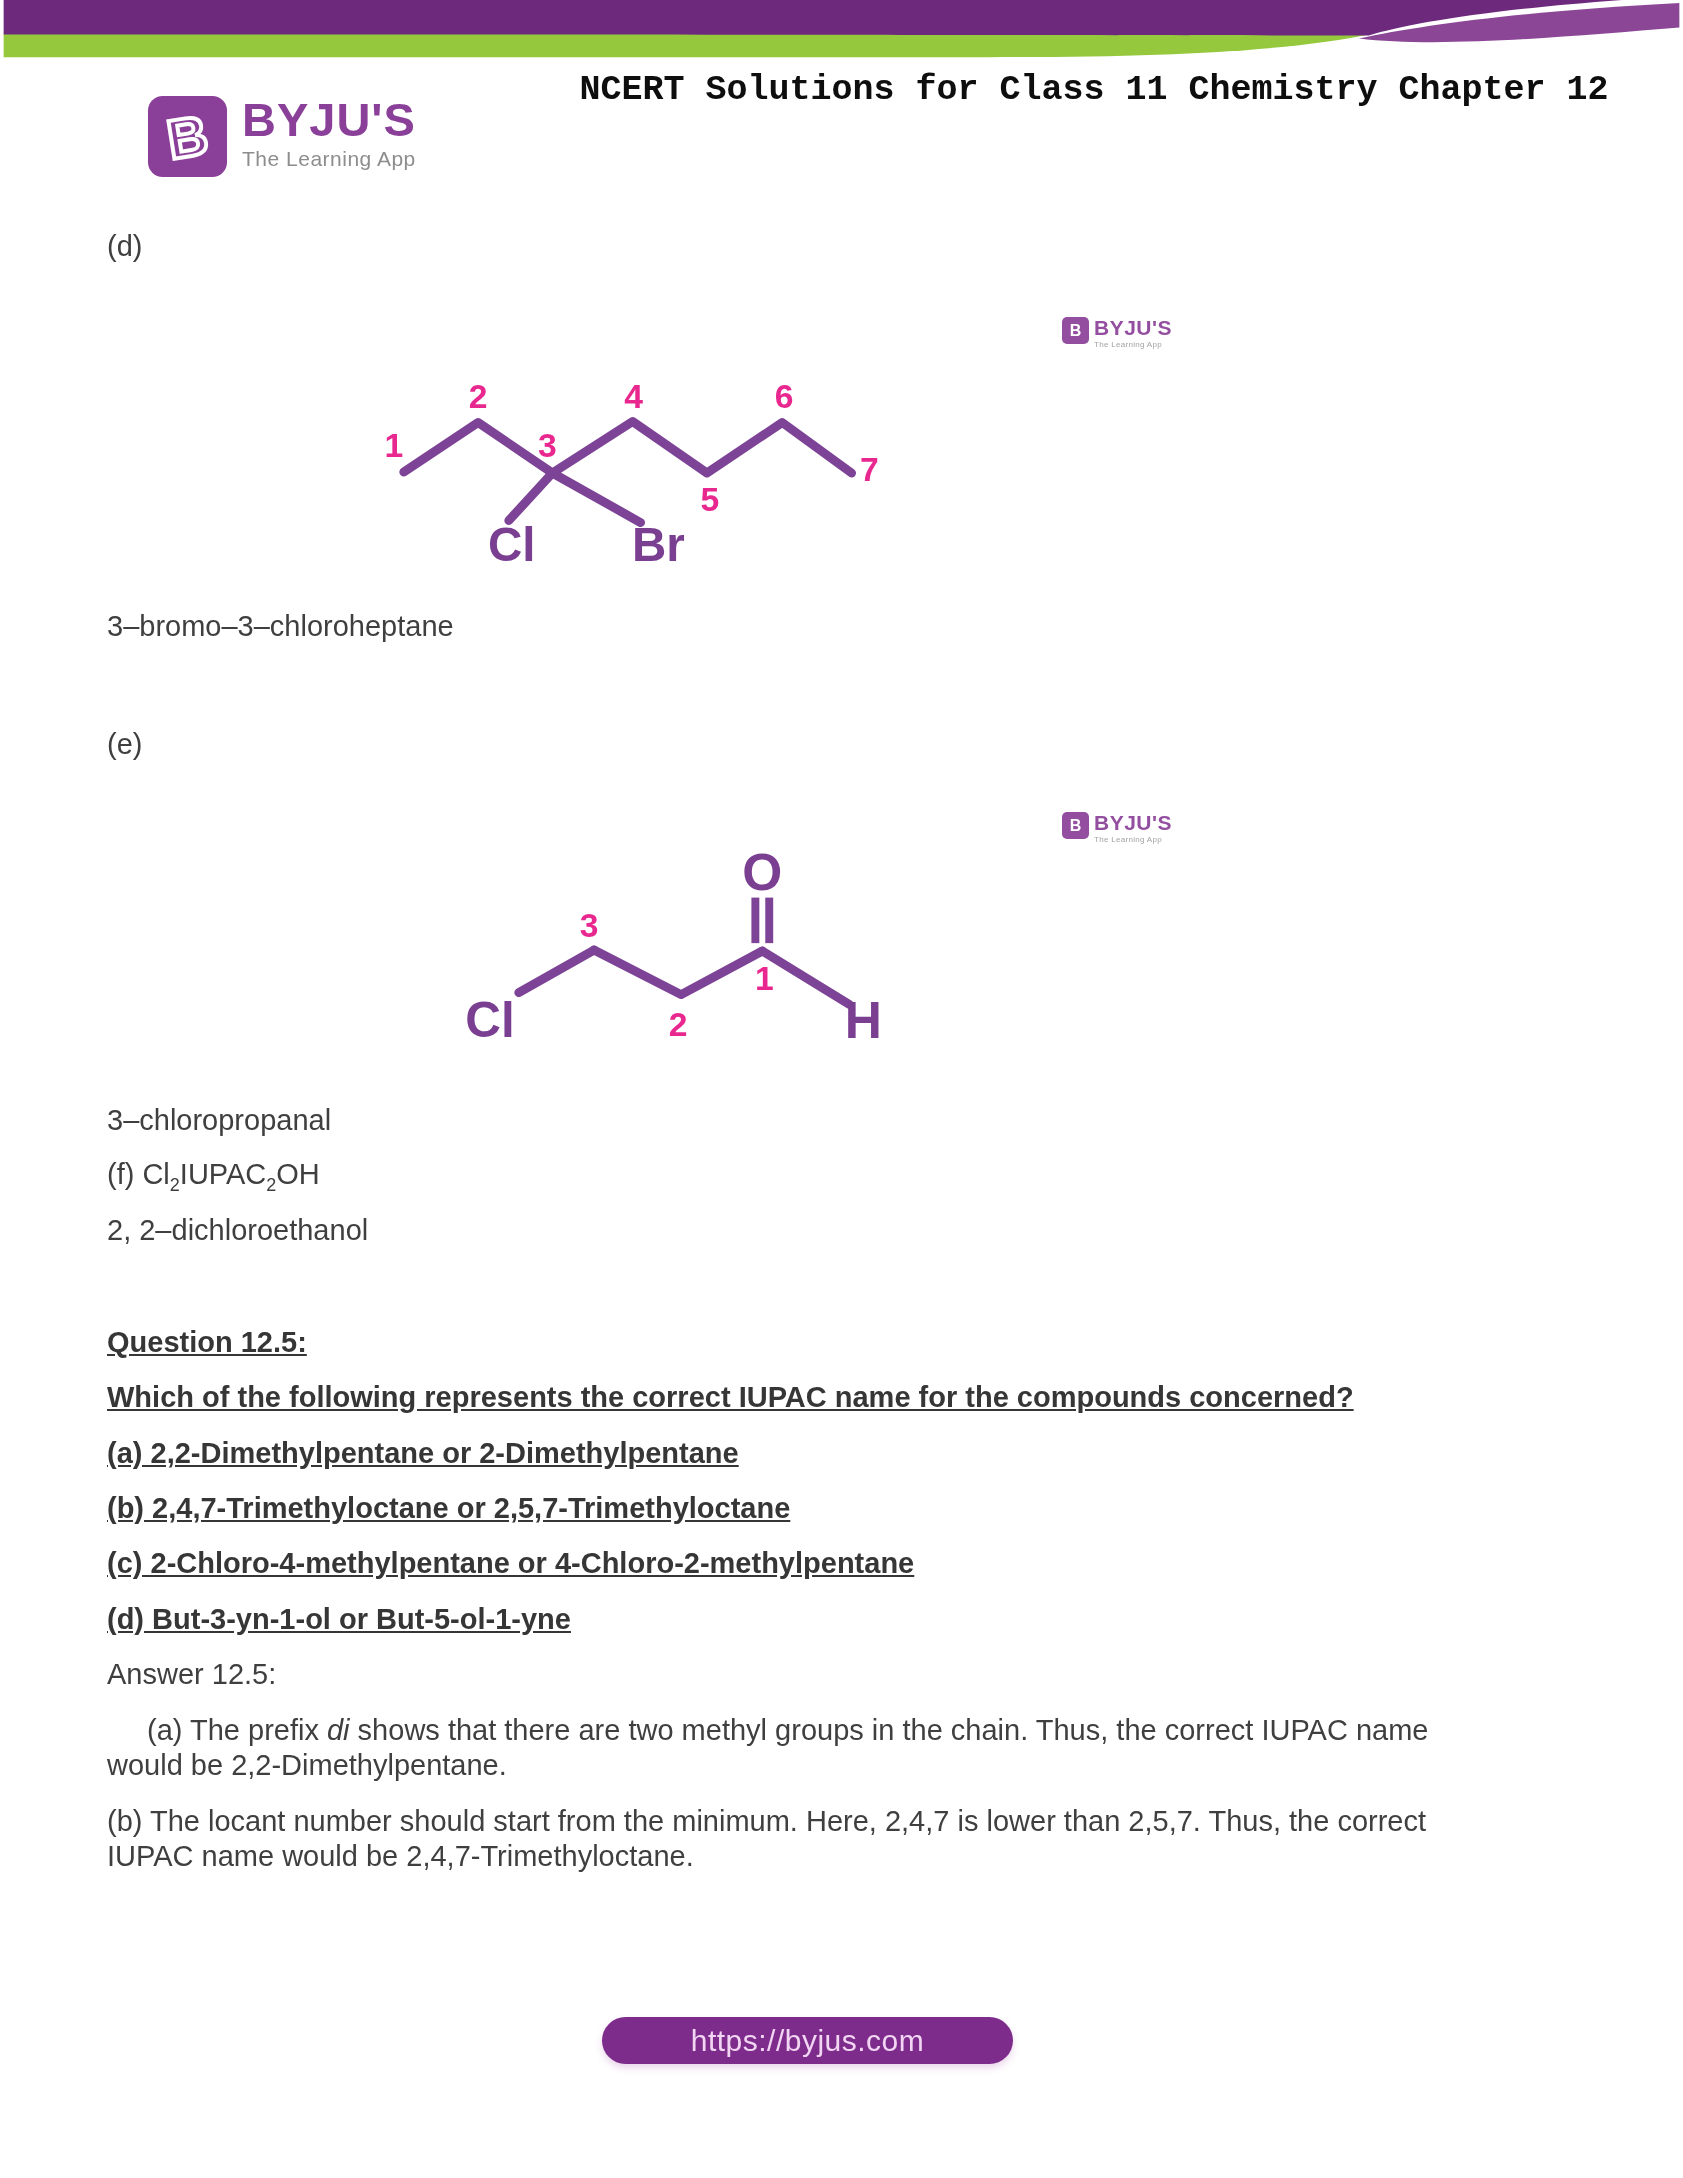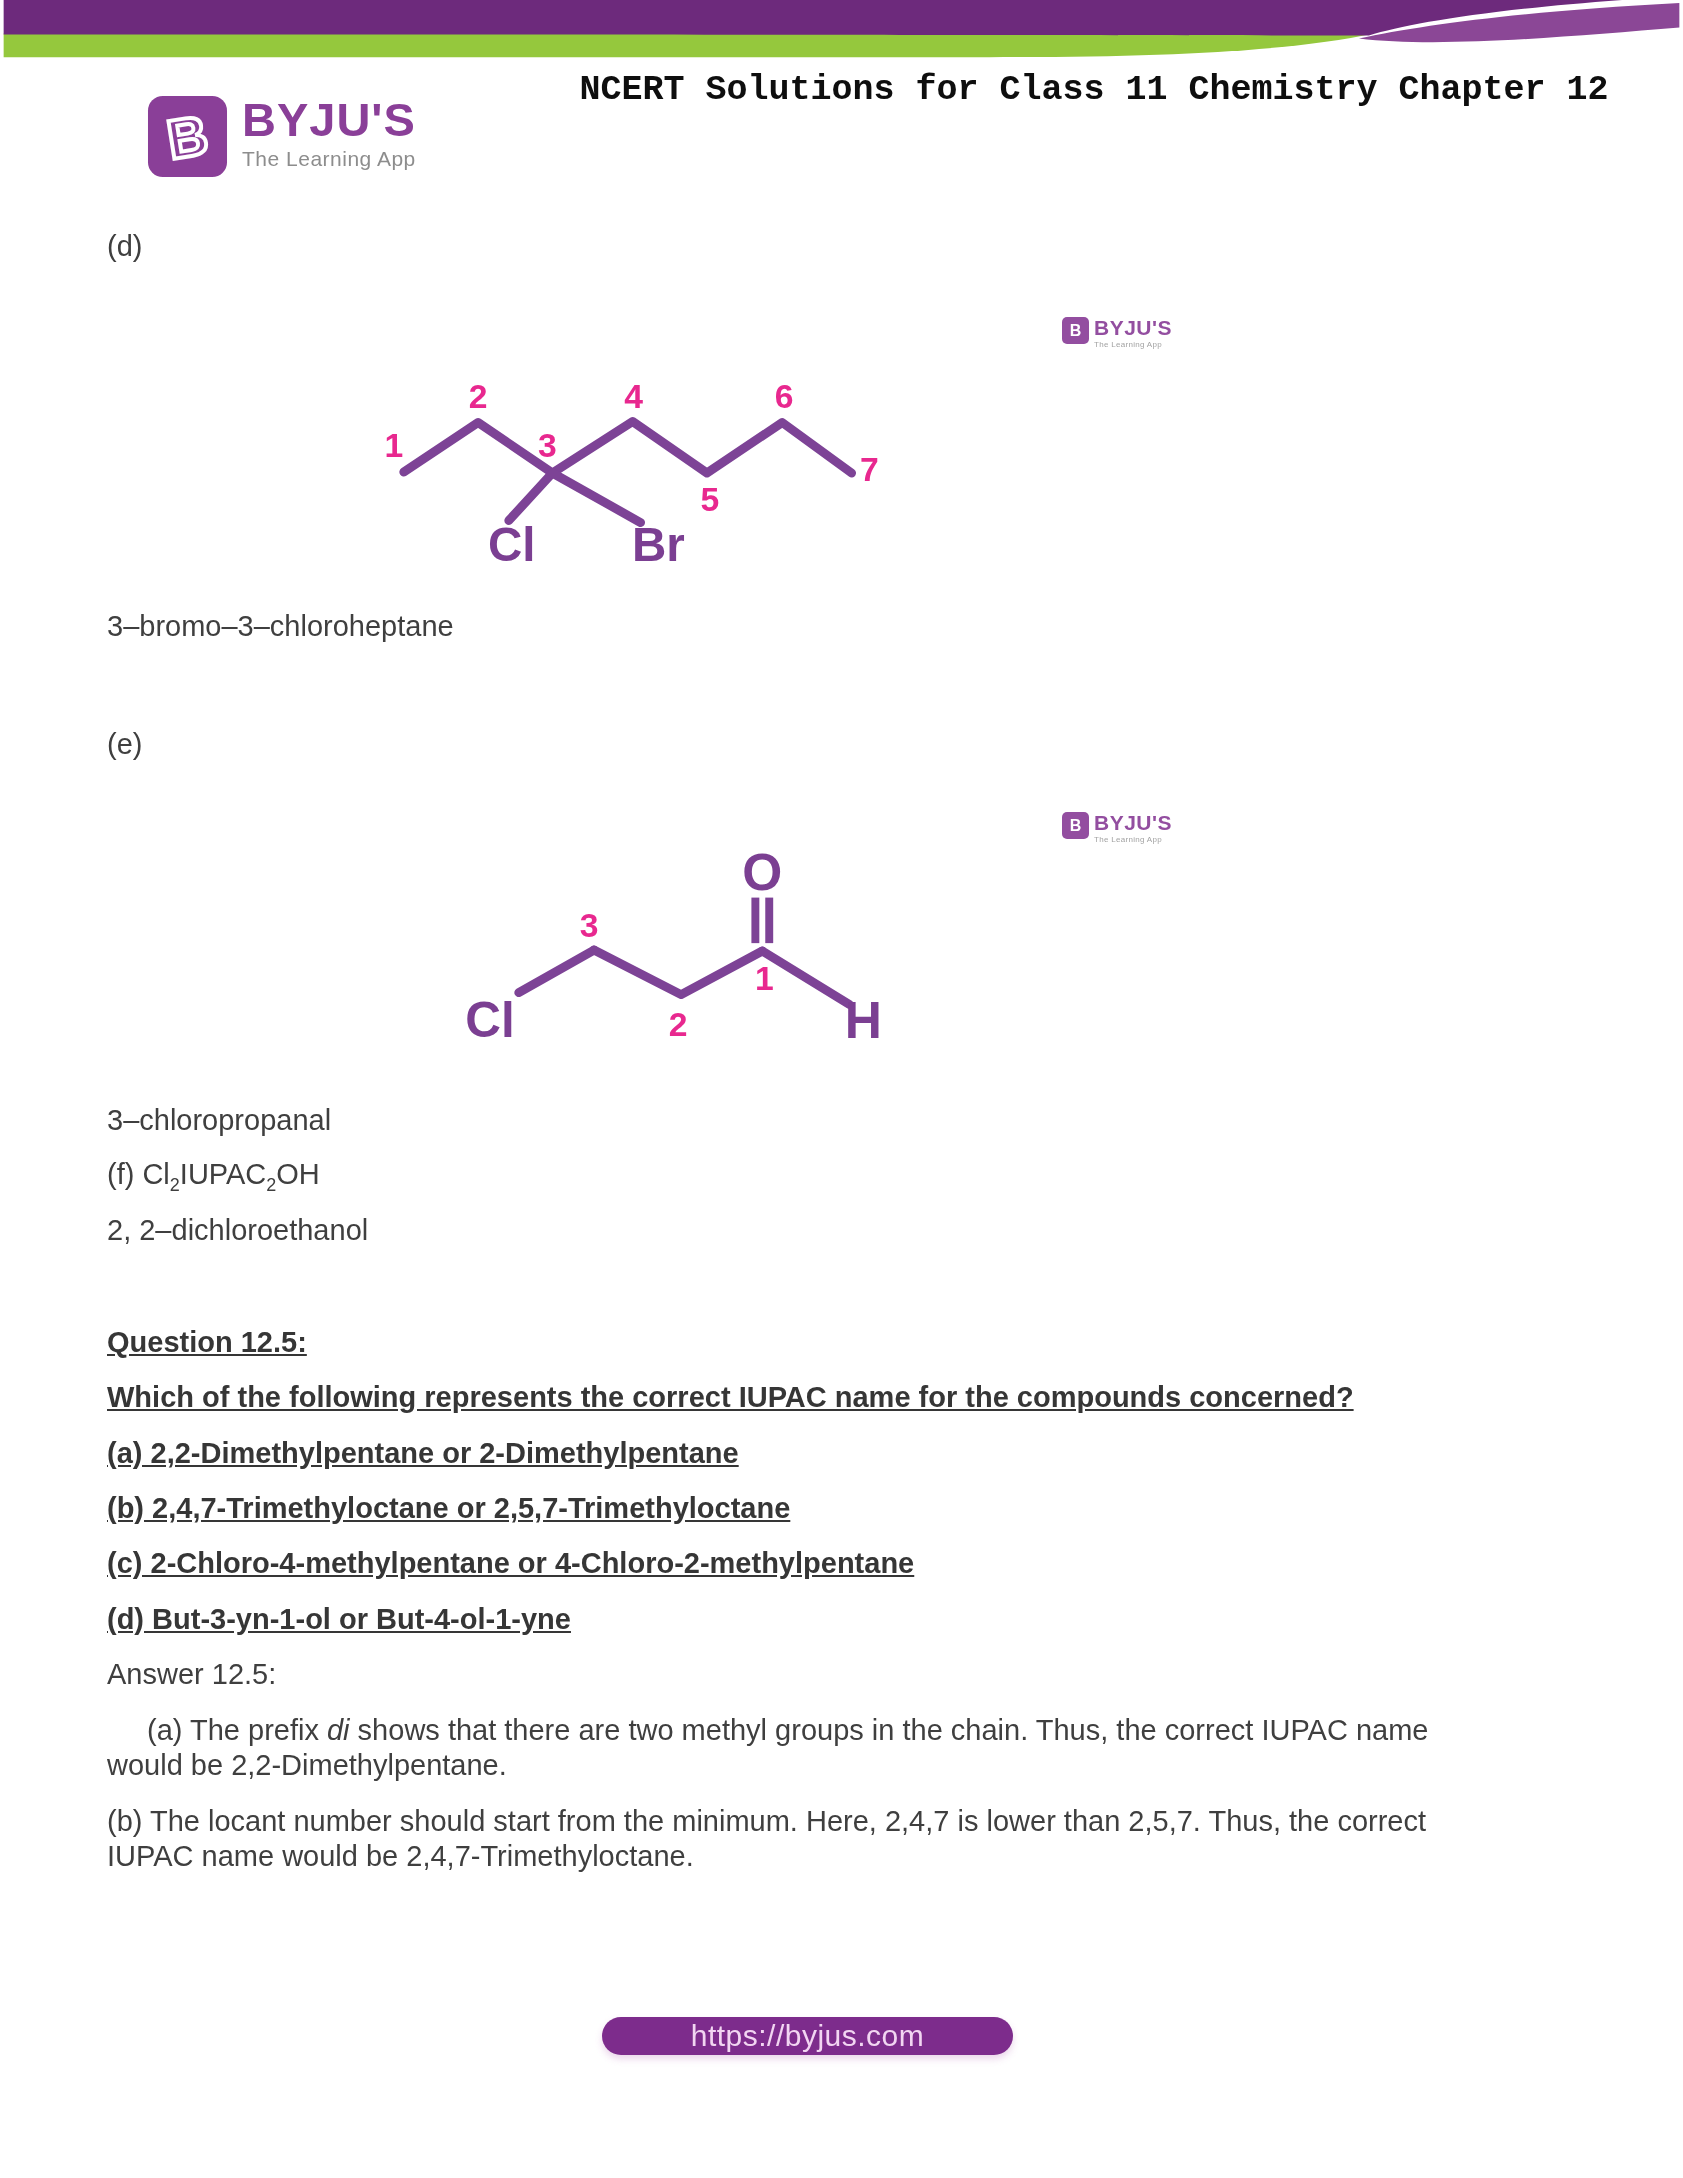--- a/index.html
+++ b/index.html
@@ -30,21 +30,21 @@
     display:flex;align-items:center;justify-content:center;font-size:16px;font-weight:700;}
   .wm-col{margin-left:5px;line-height:1;}
   .wm-word{font-size:21px;font-weight:700;color:#8a3f98;letter-spacing:0.5px;}
   .wm-tag{font-size:8px;color:#9a9a9a;margin-top:3px;letter-spacing:0.3px;}
   
   .mol{position:absolute;}
   .mol text{font-family:"Liberation Sans","DejaVu Sans",sans-serif;font-weight:700;}
   .num{fill:#e8288f;font-size:34px;}
   .atom{fill:#7b3f92;}
   
-  .footer-pill{position:absolute;left:602px;top:2017px;width:411px;height:38px;border-radius:28px;
+  .footer-pill{position:absolute;left:602px;top:2017px;width:411px;height:47px;border-radius:28px;
     background:#7d2c8c;display:flex;align-items:center;justify-content:center;
     box-shadow:0 4px 7px rgba(190,120,190,0.30);}
   .footer-pill span{font-size:30px;color:#f2d5f2;letter-spacing:0.5px;}
 </style>
 </head>
 <body>
 
 <svg id="header-svg" width="1683" height="69" viewBox="0 0 1700 70">
   <path d="M1700,3 C1545,11 1440,25 1375,39 C1455,49 1590,37 1700,28 Z" fill="#8b4796"></path>
   <path d="M0,34 L1390,34 C1305,52 1180,58 1000,58 L0,58 Z" fill="#95c83d"></path>
@@ -121,21 +121,21 @@
 
 <div class="body-text" style="top:1156px;"><span>(f) Cl</span><sub>2</sub><span>IUPAC</span><sub>2</sub><span>OH</span></div>
 
 <div class="body-text" style="top:1212px;">2, 2–dichloroethanol</div>
 
 <div class="body-text bold" style="top:1324px;">Question 12.5:</div>
 <div class="body-text bold" style="top:1379px;">Which of the following represents the correct IUPAC name for the compounds concerned?</div>
 <div class="body-text bold" style="top:1435px;">(a) 2,2-Dimethylpentane or 2-Dimethylpentane</div>
 <div class="body-text bold" style="top:1490px;">(b) 2,4,7-Trimethyloctane or 2,5,7-Trimethyloctane</div>
 <div class="body-text bold" style="top:1545px;">(c) 2-Chloro-4-methylpentane or 4-Chloro-2-methylpentane</div>
-<div class="body-text bold" style="top:1601px;">(d) But-3-yn-1-ol or But-4-ol-1-yne</div>
+<div class="body-text bold" style="top:1601px;">(d) But-3-yn-1-ol or But-5-ol-1-yne</div>
 
 <div class="body-text" style="top:1656px;">Answer 12.5:</div>
 
 <div class="body-text" style="top:1712px;margin-left:40px;"><span>(a) The prefix </span><span class="italic">di</span><span> shows that there are two methyl groups in the chain. Thus, the correct IUPAC name</span></div>
 <div class="body-text" style="top:1747px;">would be 2,2-Dimethylpentane.</div>
 
 <div class="body-text" style="top:1803px;">(b) The locant number should start from the minimum. Here, 2,4,7 is lower than 2,5,7. Thus, the correct</div>
 <div class="body-text" style="top:1838px;">IUPAC name would be 2,4,7-Trimethyloctane.</div>
 
 <div class="footer-pill">

